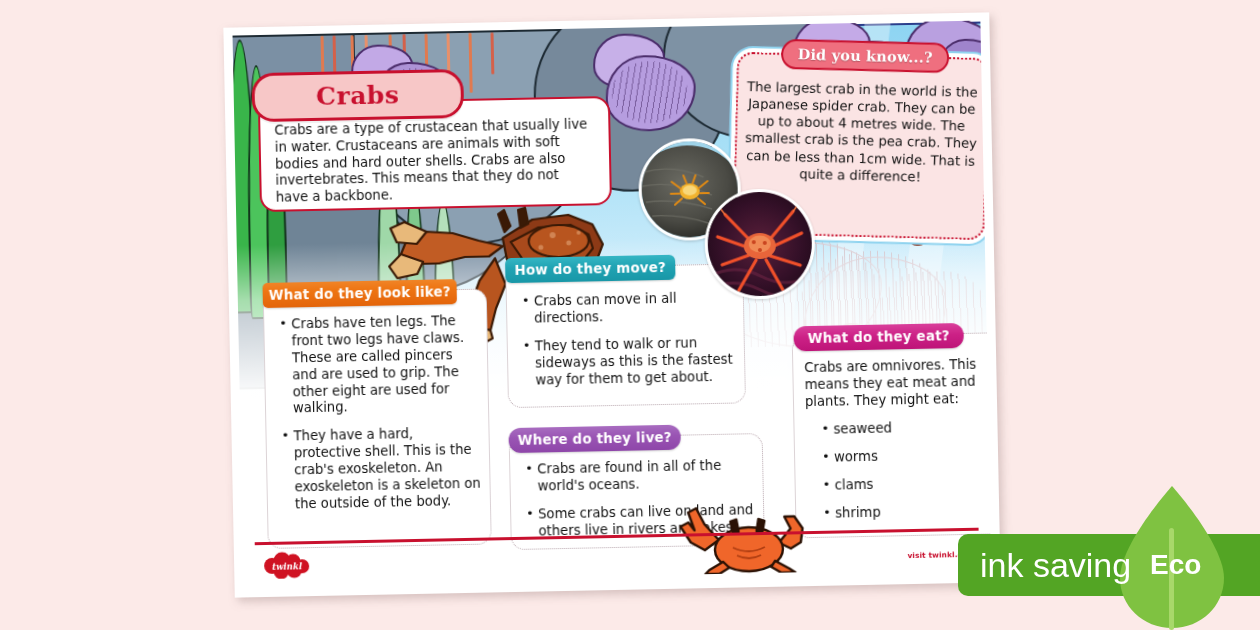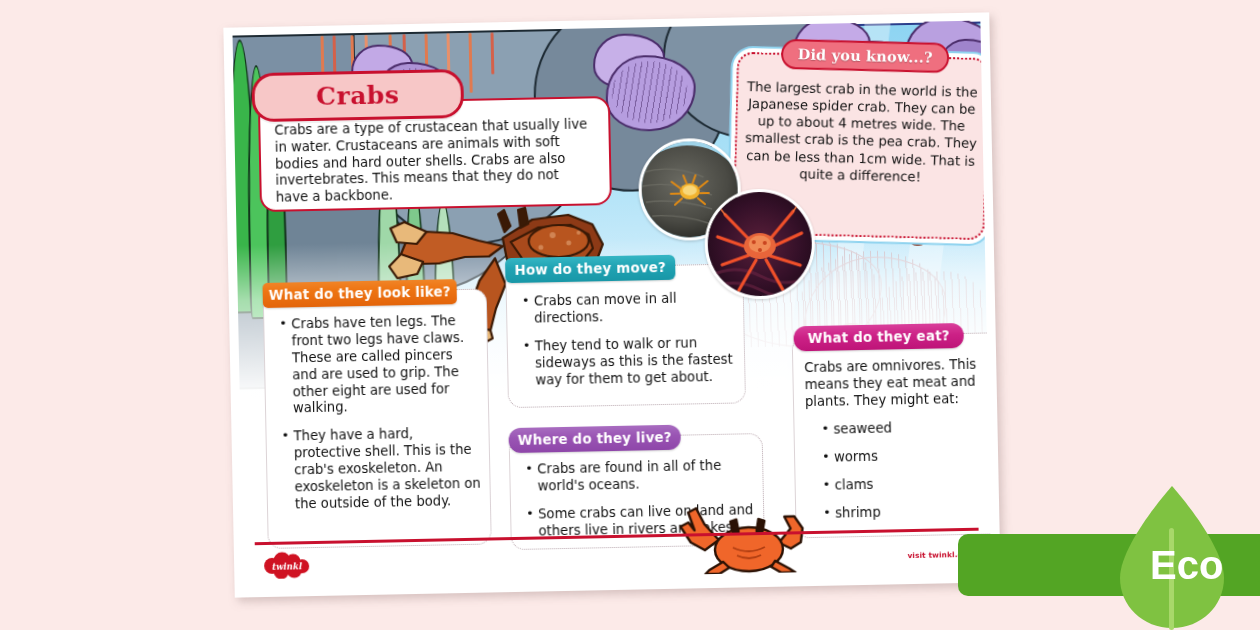--- a/index.html
+++ b/index.html
@@ -346,21 +346,21 @@
   #eco-ink {
     position: absolute; left: 22px; top: 52px; height: 62px;
     display: flex; align-items: center;
     font-size: 34px; color: #ffffff; font-weight: normal;
     font-family: "Liberation Sans", sans-serif;
     z-index: 3;
   }
   #eco-eco {
     position: absolute; left: 192px; top: 52px; height: 62px;
     display: flex; align-items: center;
-    font-size: 40px; color: #ffffff; font-weight: bold;
+    font-size: 28px; color: #ffffff; font-weight: bold;
     font-family: "Liberation Sans", sans-serif;
     z-index: 4;
   }
 </style>
 </head>
 <body>
 
 <div id="stage">
 
   <div id="poster-wrap">
@@ -617,16 +617,17 @@
       </div>
     </div>
   </div>
 
   <div id="eco-badge">
     <div id="eco-bar"></div>
     <svg id="eco-leaf" viewBox="0 0 128 148">
       <path d="M64 4 C64 4 116 62 116 96 C116 124 93 146 64 146 C35 146 12 124 12 96 C12 62 64 4 64 4 Z" fill="#7fc241"></path>
       <rect x="61" y="46" width="5" height="102" rx="2.5" fill="#a8d86a"></rect>
     </svg>
+    <div id="eco-ink">ink saving</div>
     <div id="eco-eco">Eco</div>
   </div>
 
 </div>
 
 </body></html>

